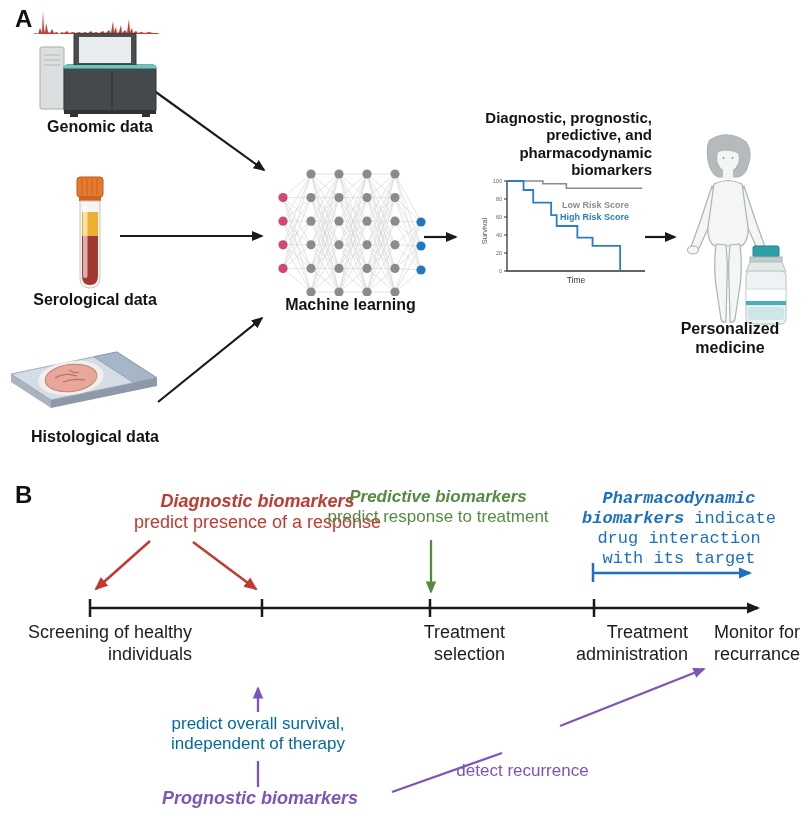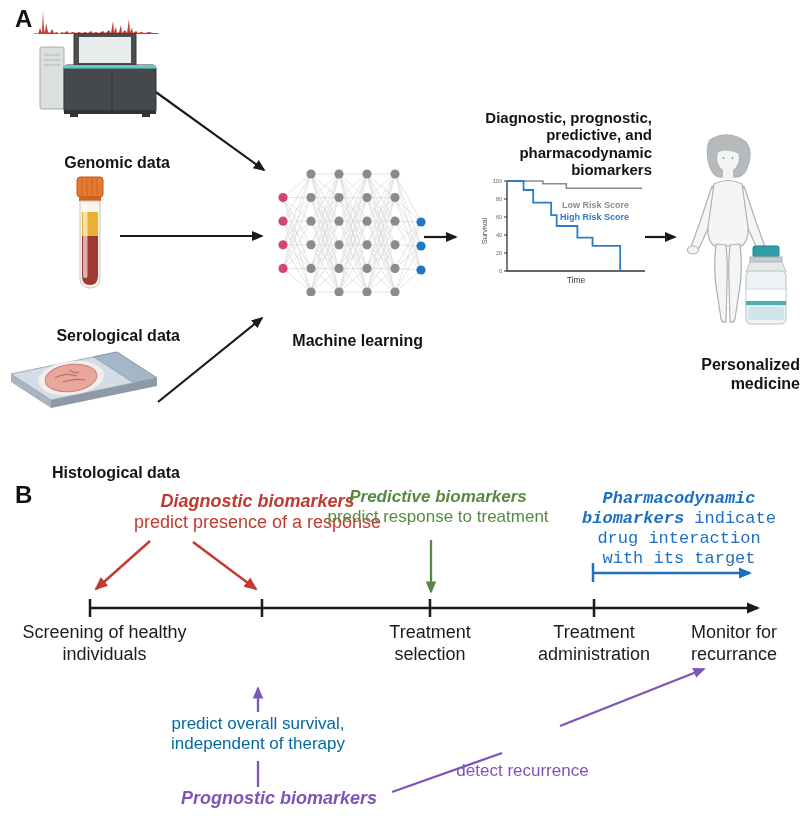--- a/index.html
+++ b/index.html
@@ -6,28 +6,28 @@
   html,body { margin:0; padding:0; background:#ffffff; }
   #fig {
     position: relative;
     width: 803px; height: 820px;
     background: #ffffff;
     font-family: "Liberation Sans", sans-serif;
     overflow: hidden;
   }
   .abs { position: absolute; }
   .panel-letter { font-size: 24px; font-weight: 700; color: #111; }
-  .src-label { font-size: 16px; font-weight: 700; color: #141414; text-align: right; line-height: 1.18; margin-top: 36px; }
+  .src-label { font-size: 16px; font-weight: 700; color: #141414; text-align: center; line-height: 1.18; }
   .bm-title { font-size: 15px; font-weight: 700; color: #141414; text-align: right; line-height: 1.16; }
-  .stage { font-size: 18px; color: #1c1c1c; text-align: center; line-height: 1.22; }
+  .stage { font-size: 18px; color: #1c1c1c; text-align: right; line-height: 1.22; }
   .cgrp { text-align: center; line-height: 1.18; }
   .cgrp .bi { font-weight: 700; font-style: italic; }
   .sz17 { font-size: 17px; }
   .sz18 { font-size: 18px; margin-top: 6px; }
-  .prog-name { font-weight: 700; font-style: italic; font-size: 18px; text-align: right; }
+  .prog-name { font-weight: 700; font-style: italic; font-size: 18px; text-align: left; }
   svg { display:block; }
   .overlay { pointer-events: none; }
 </style>
 </head>
 <body>
 
 <div id="fig">
 
   <svg class="abs overlay" style="left:0;top:0" width="803" height="820" viewBox="0 0 803 820">
     <defs>

